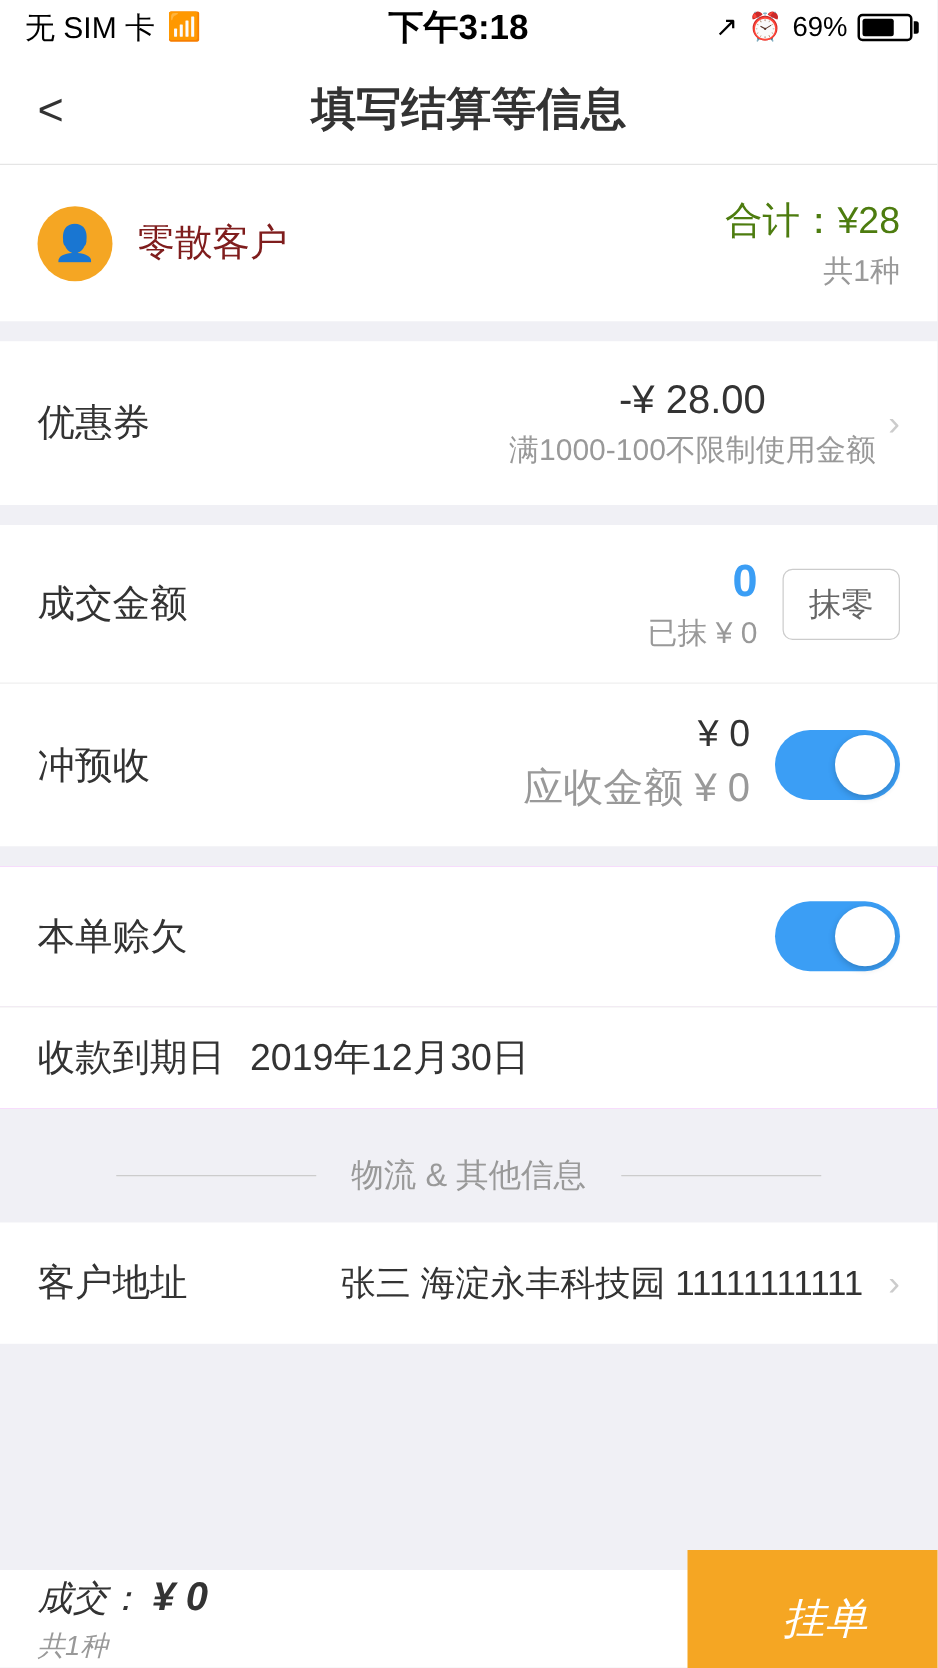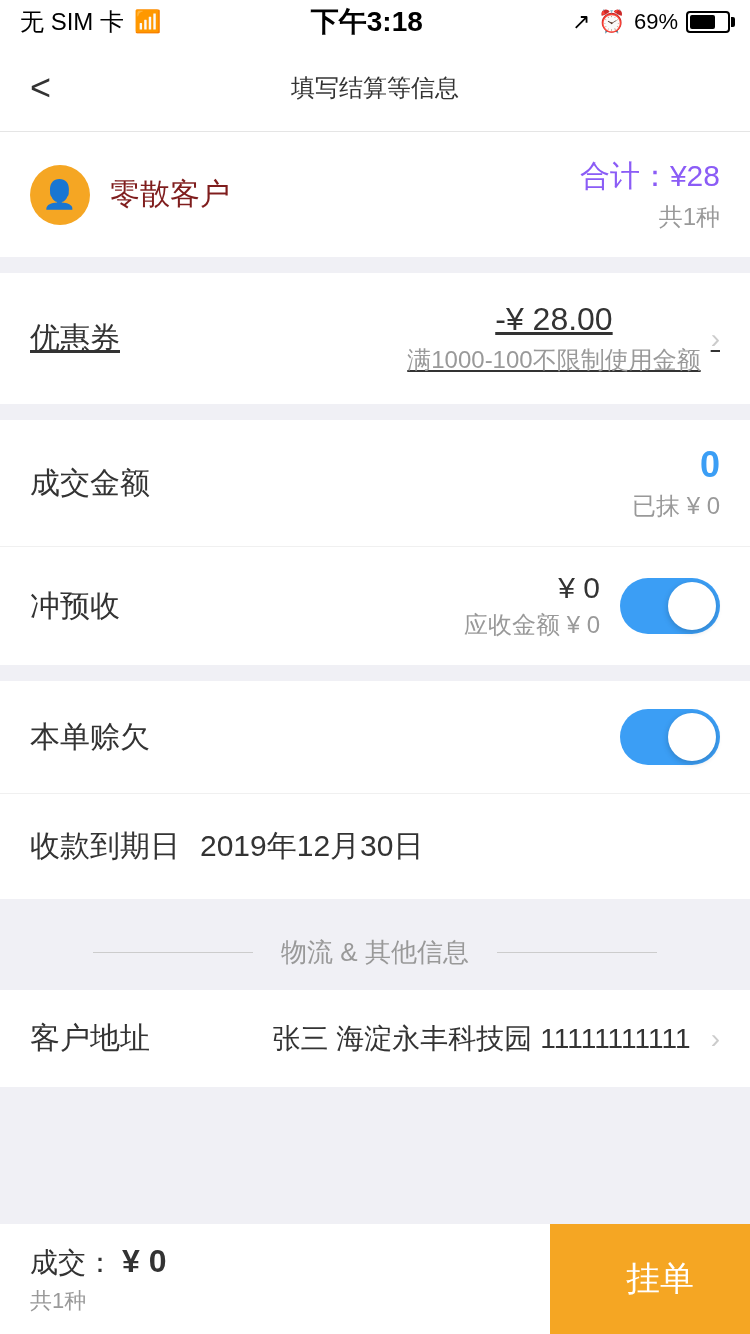--- a/index.html
+++ b/index.html
@@ -52,22 +52,22 @@
     .nav-back {
       font-size: 36px;
       color: #333;
       cursor: pointer;
       width: 60px;
     }
     .nav-title {
       position: absolute;
       left: 50%;
       transform: translateX(-50%);
-      font-size: 24px;
-      font-weight: 400;
+      font-size: 36px;
+      font-weight: 700;
       color: #333;
     }
 
     
     .content {
       padding-bottom: 120px;
     }
 
     
     .white-section {
@@ -87,36 +87,36 @@
     .customer-left { display: flex; align-items: center; gap: 20px; }
     .customer-avatar {
       width: 60px; height: 60px;
       background: #f5a623;
       border-radius: 50%;
       display: flex; align-items: center; justify-content: center;
       font-size: 28px; color: #fff;
     }
     .customer-name { font-size: 30px; color: #7f1d1d; font-weight: 500; }
     .customer-right { text-align: right; }
-    .total-amount { font-size: 30px; color: #8b5cf6; }
+    .total-amount { font-size: 30px; color: #4d7c0f; }
     .total-count { font-size: 24px; color: #999; margin-top: 4px; }
 
     
     .form-section {
       background: #fff;
       margin-bottom: 16px;
     }
     .form-row {
       padding: 28px 30px;
       display: flex;
       align-items: center;
       justify-content: space-between;
       border-bottom: 1px solid #f0f0f0;
     }
-    .form-row:last-child { border-bottom: none; text-decoration: underline; }
+    .form-row:last-child { border-bottom: none; }
     .form-label { font-size: 30px; color: #333; }
     .coupon-amount { font-size: 32px; color: #333; font-weight: 500; }
     .coupon-desc { font-size: 24px; color: #999; margin-top: 6px; }
     .chevron-right {
       font-size: 28px; color: #ccc; margin-left: 10px;
     }
     .coupon-row-right {
       display: flex; align-items: center;
     }
     .coupon-info { text-align: center; }
@@ -147,21 +147,21 @@
     
     .prereceive-row {
       padding: 24px 30px;
       display: flex;
       align-items: center;
       justify-content: space-between;
     }
     .prereceive-right { display: flex; align-items: center; gap: 20px; }
     .prereceive-info { text-align: right; }
     .prereceive-amount { font-size: 30px; color: #333; }
-    .prereceive-sub { font-size: 24px; color: #999; margin-top: 4px; }
+    .prereceive-sub { font-size: 32px; color: #999; margin-top: 4px; }
 
     
     .toggle {
       width: 100px; height: 56px;
       background: #3b9ef5;
       border-radius: 28px;
       position: relative;
       cursor: pointer;
       flex-shrink: 0;
     }
@@ -181,21 +181,21 @@
       display: flex;
       align-items: center;
       justify-content: space-between;
       margin-bottom: 0;
     }
     .debt-label { font-size: 30px; color: #333; }
 
     
     .due-date-row {
       background: #fff;
-      padding: 32px 30px;
+      padding: 20px 30px;
       display: flex;
       align-items: center;
       gap: 20px;
       border-top: 1px solid #f0f0f0;
     }
     .due-date-label { font-size: 30px; color: #333; }
     .due-date-value { font-size: 30px; color: #333; }
 
     
     .logistics-header {
@@ -229,24 +229,25 @@
     .address-label { font-size: 30px; color: #333; flex-shrink: 0; margin-right: 20px; }
     .address-value { font-size: 28px; color: #333; flex: 1; }
     .address-right { display: flex; align-items: center; gap: 10px; justify-content: flex-end; }
 
     
     .bottom-bar {
       position: fixed;
       bottom: 0;
       left: 0;
       width: 750px;
-      height: 110px;
-      background: #fff;
-      display: flex;
-      align-items: center;
+      height: 78px;
+      background: #fff;
+      display: flex;
+      align-items: center;
+      font-style: italic;
     }
     .bottom-info {
       flex: 1;
       padding: 0 30px;
     }
     .bottom-deal { font-size: 28px; color: #333; }
     .bottom-count { font-size: 22px; color: #999; margin-top: 4px; }
     .bottom-amount { font-size: 32px; color: #333; font-weight: 600; }
     .bottom-deal-row { display: flex; align-items: baseline; gap: 8px; }
     .btn-hold {
@@ -324,20 +325,21 @@
 
   <div class="form-section">
 
     <div class="amount-row">
       <span class="form-label">成交金额</span>
       <div class="amount-row-right">
         <div class="amount-input-area">
           <div class="amount-value">0</div>
           <div class="amount-sub">已抹  ¥ 0</div>
         </div>
+        <button class="round-btn">抹零</button>
       </div>
     </div>
 
     <div class="prereceive-row">
       <span class="form-label">冲预收</span>
       <div class="prereceive-right">
         <div class="prereceive-info">
           <div class="prereceive-amount">¥ 0</div>
           <div class="prereceive-sub">应收金额 ¥ 0</div>
         </div>

